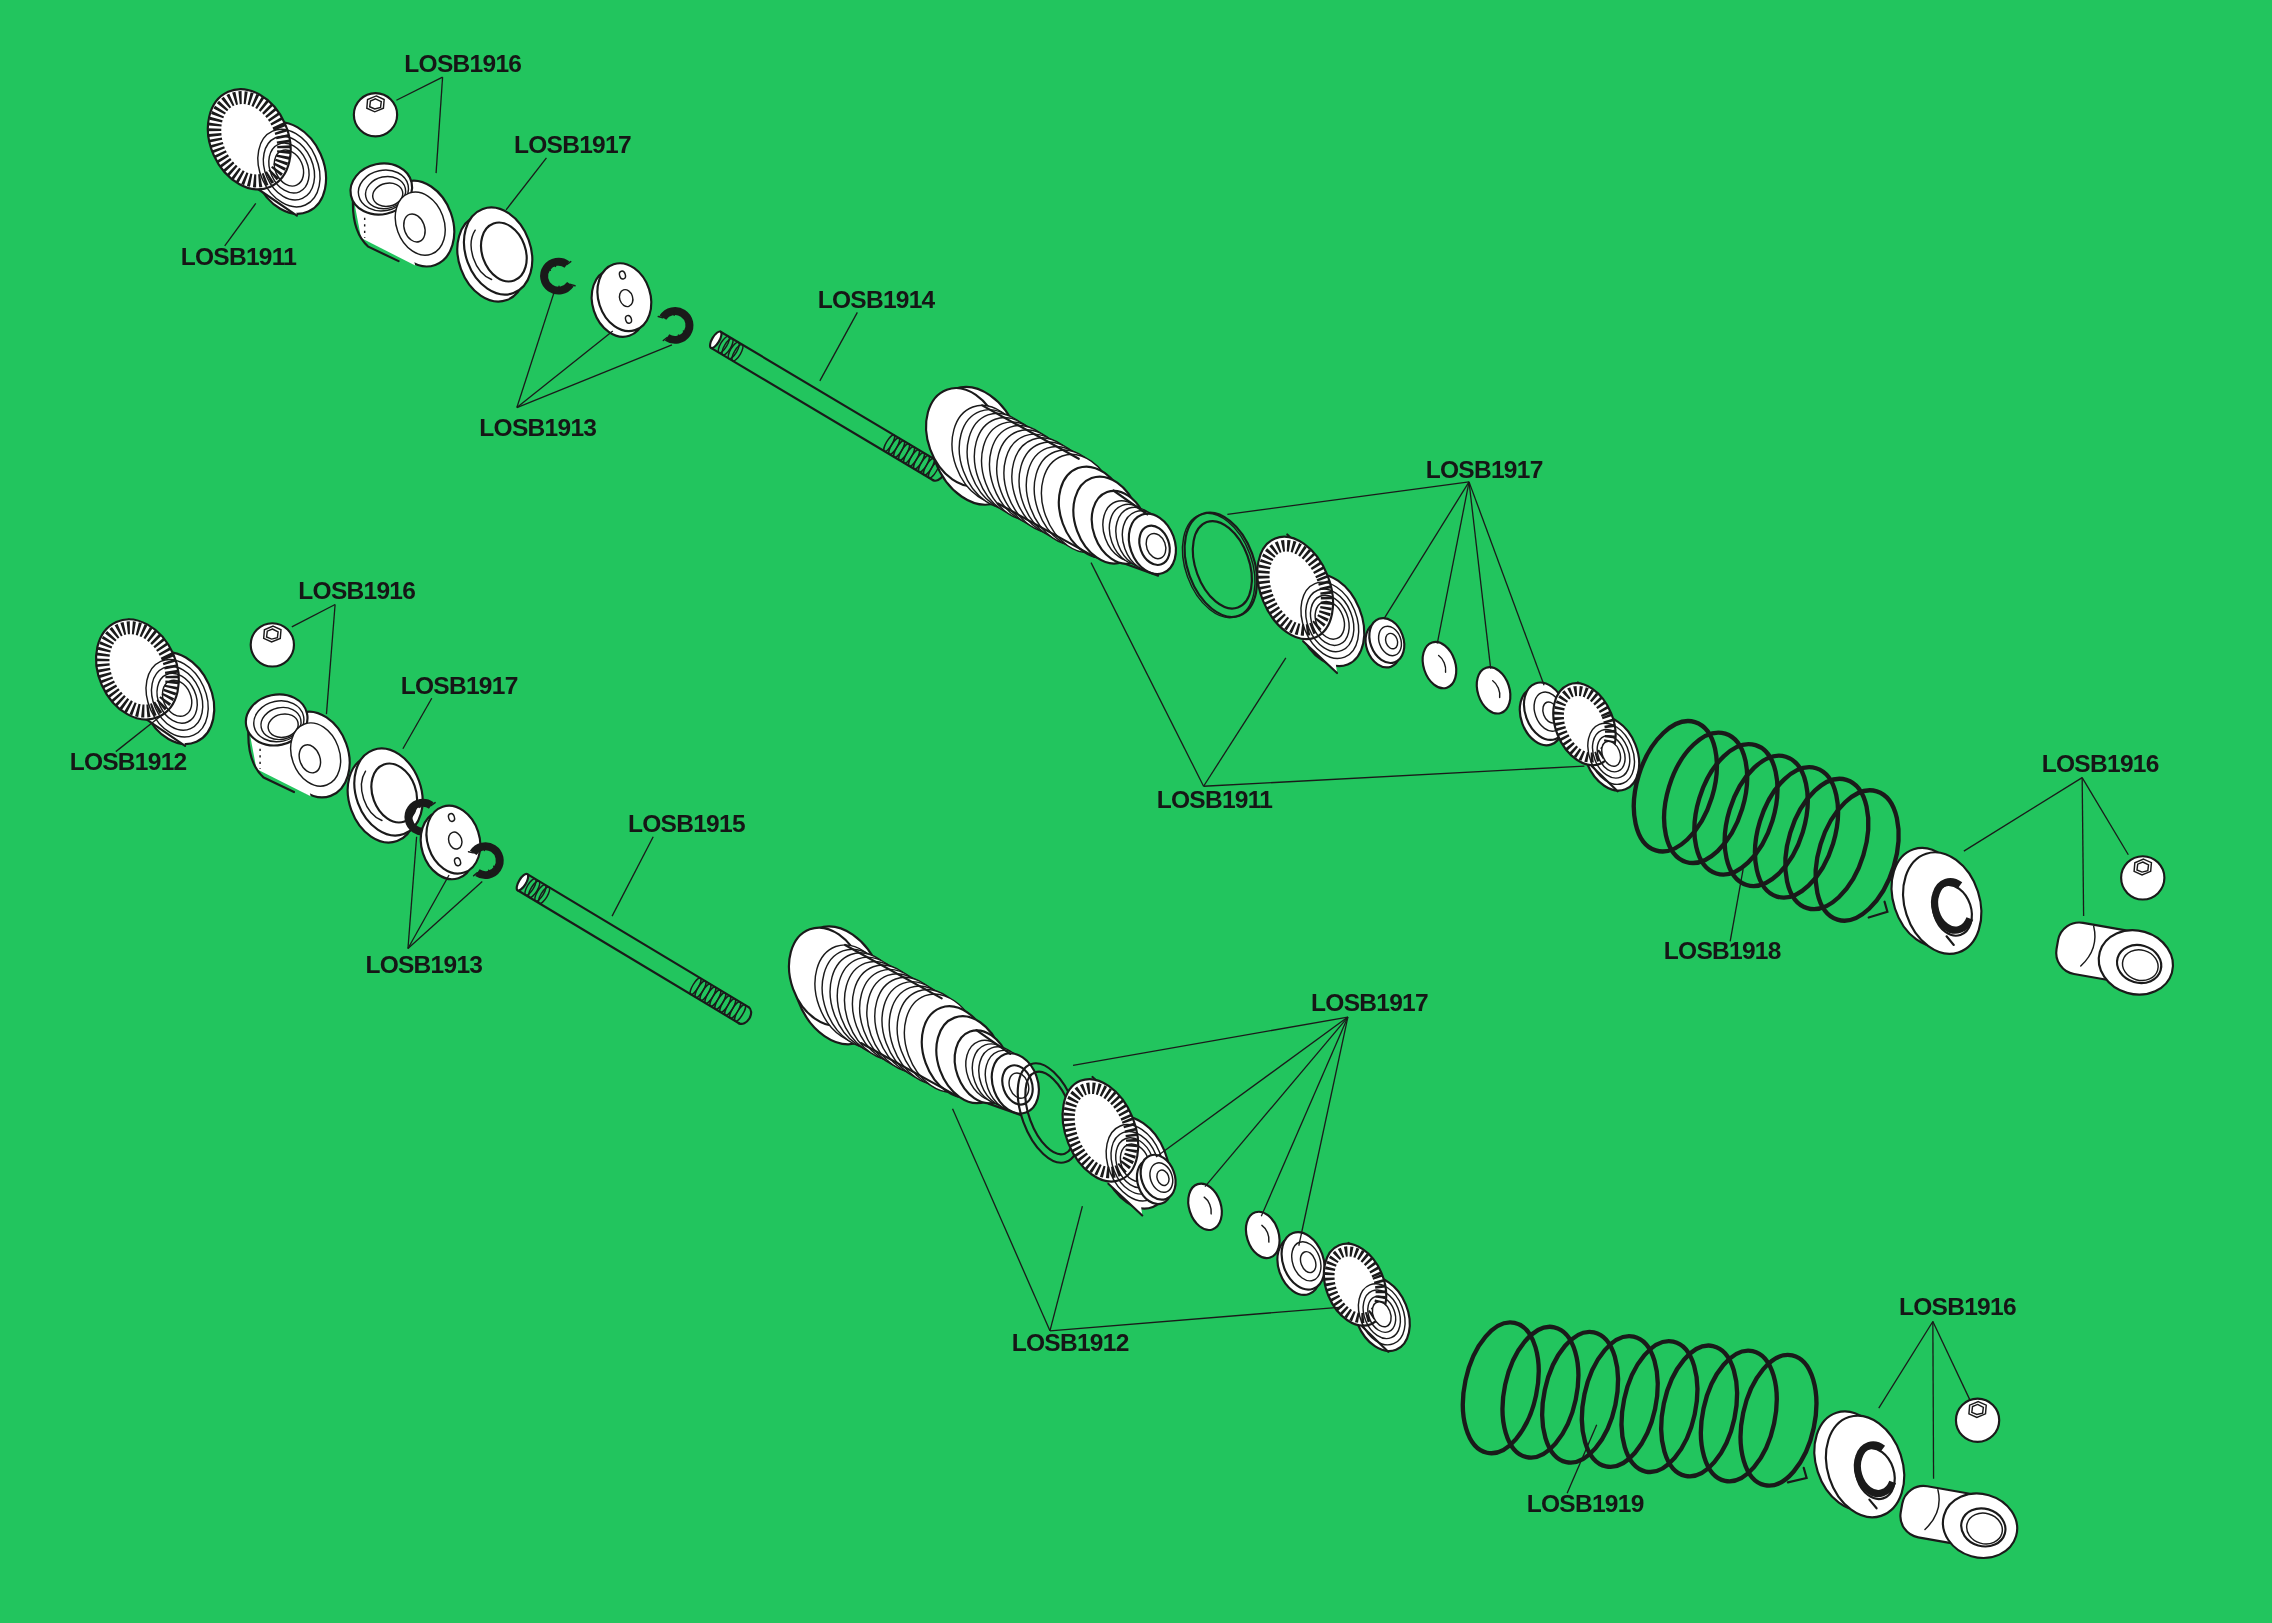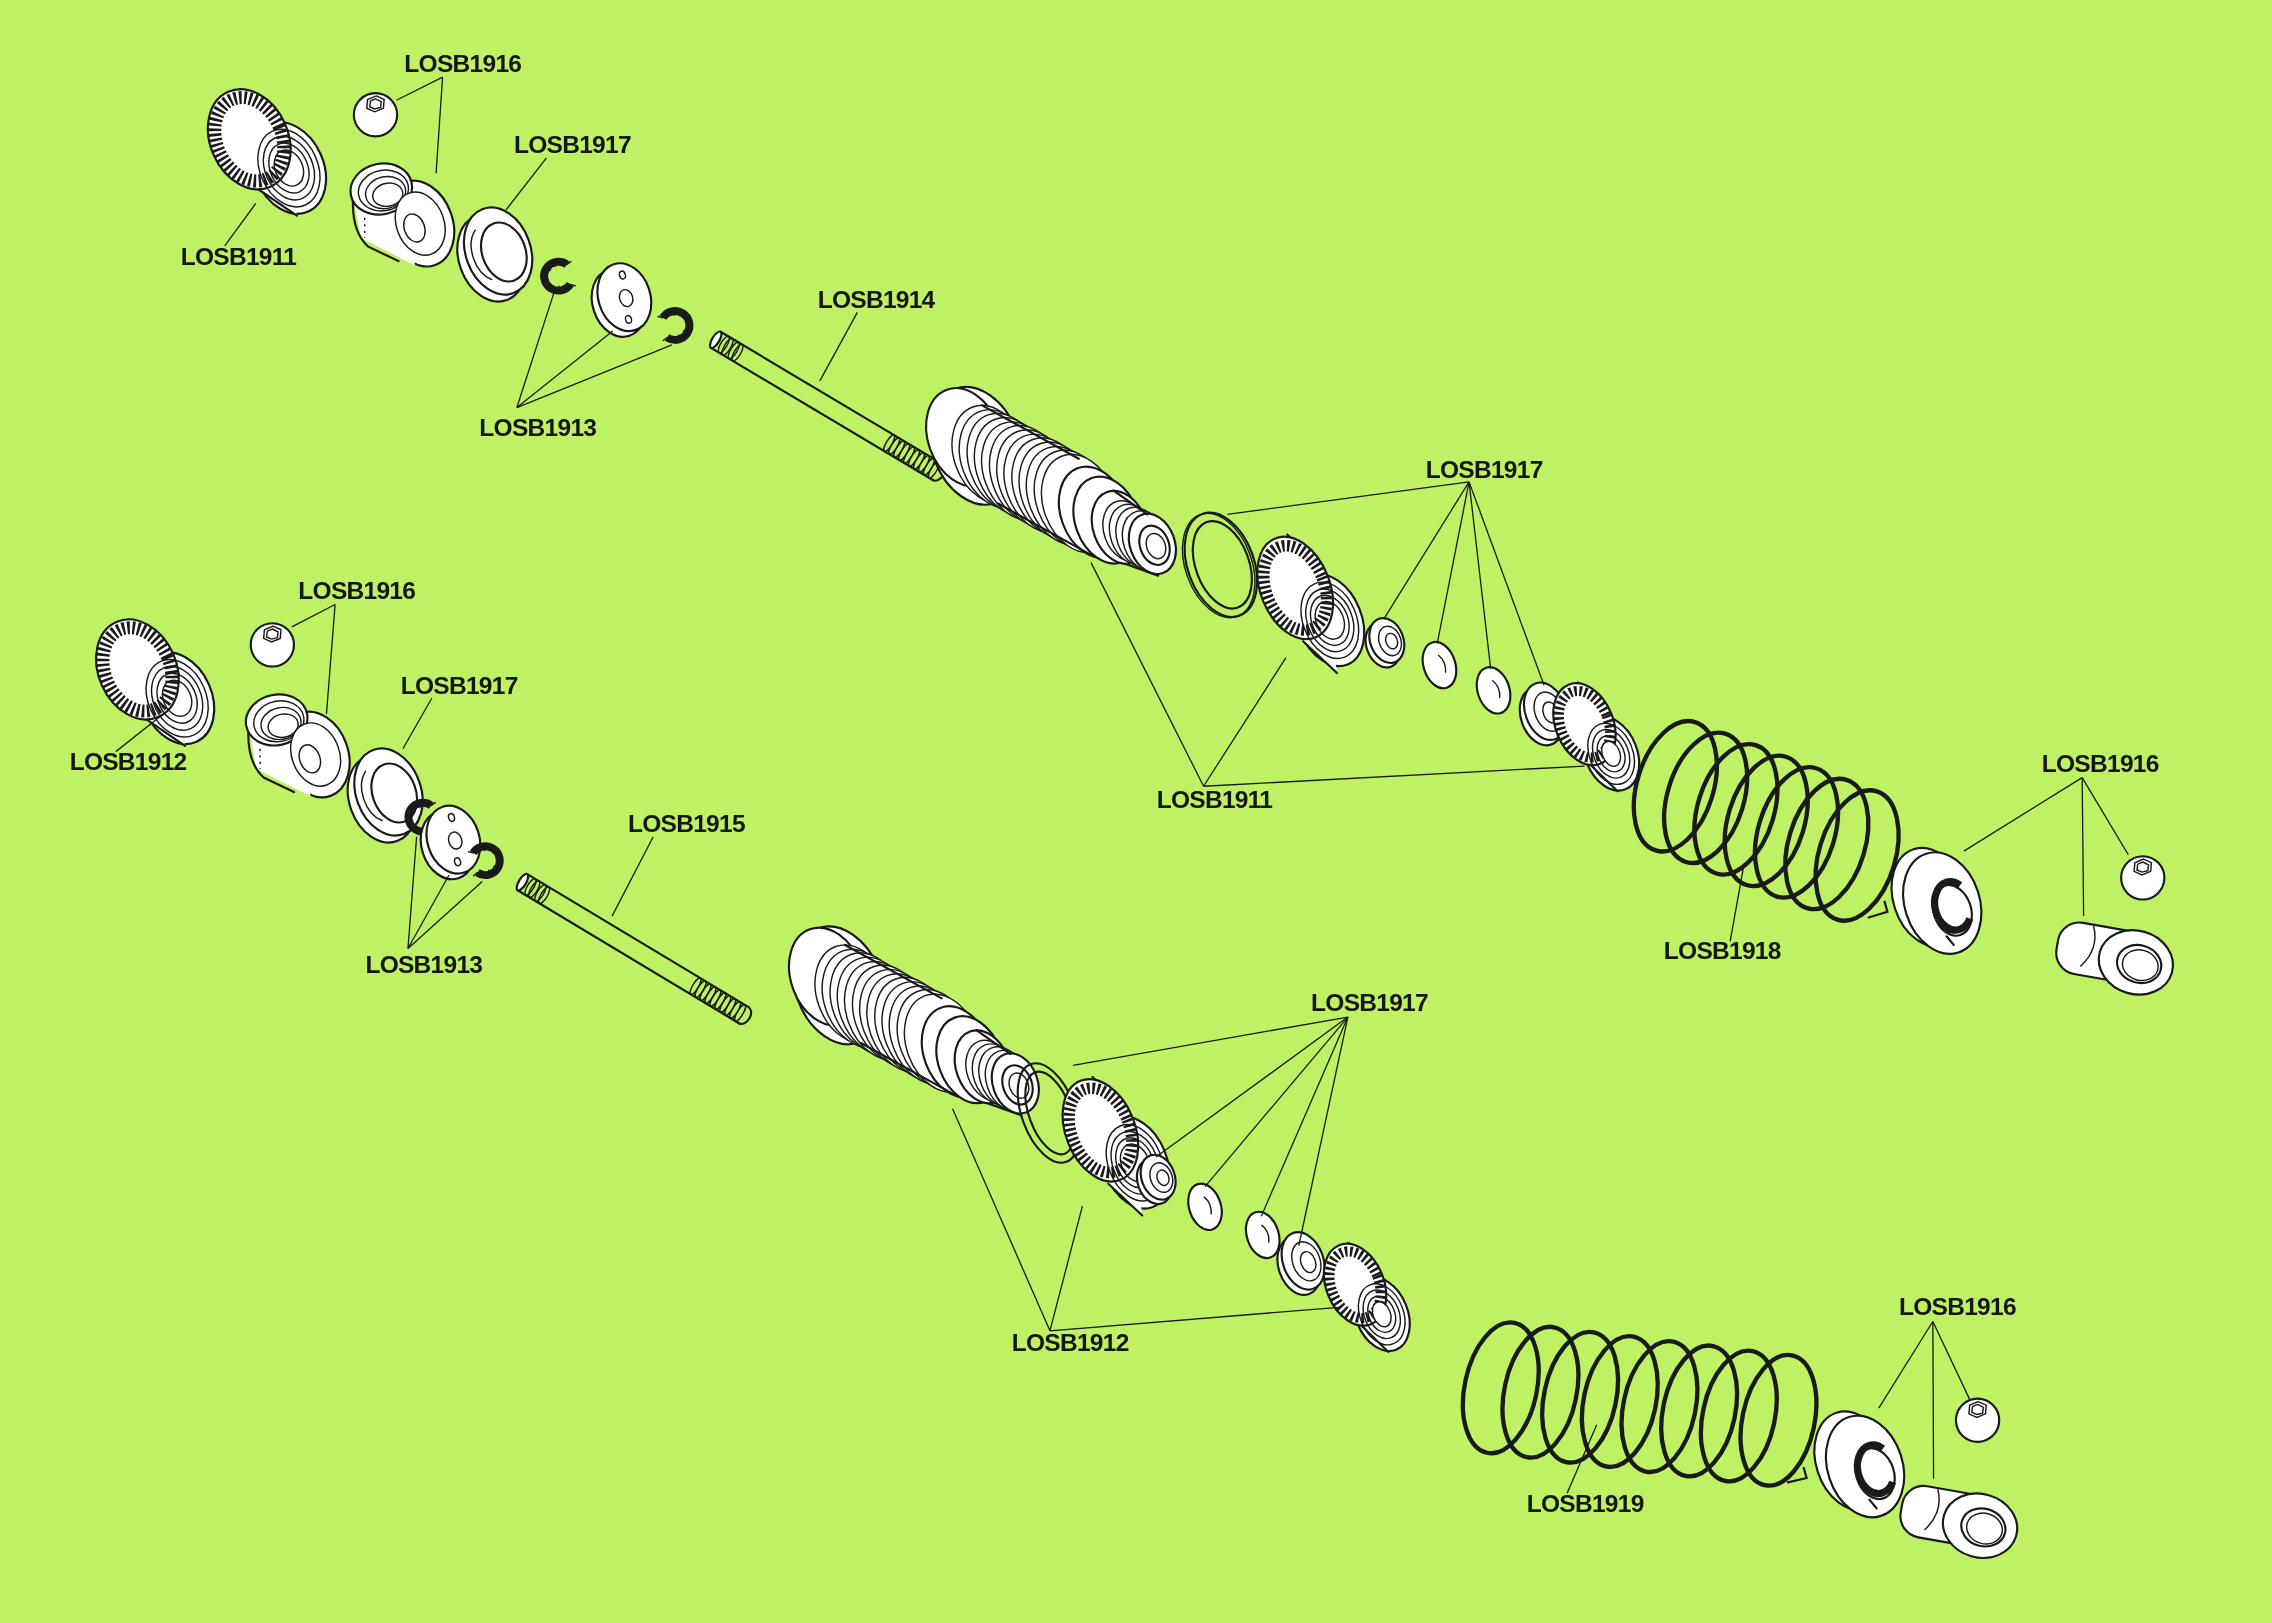--- a/index.html
+++ b/index.html
@@ -1,16 +1,16 @@
 <!DOCTYPE html>
 <html style="font-size:11.5px"><head>
 <meta charset="utf-8">
 <style>
   html,body{margin:0;padding:0;background:#ffffff;}
-  .stage{position:relative;width:2273px;height:1623px;background:#bef264;overflow:hidden;
+  .stage{position:relative;width:2273px;height:1623px;background:#22c55e;overflow:hidden;
          font-family:"Liberation Sans", sans-serif;}
   svg{position:absolute;left:0;top:0;}
   svg text{font-family:"Liberation Sans", sans-serif;font-size:34px;font-weight:600;
            letter-spacing:-1px;fill:#161616;}
   .ol{fill:#ffffff;stroke:#1a1a1a;stroke-width:3;}
   .ol2{fill:#ffffff;stroke:#1a1a1a;stroke-width:2;}
   .wire{fill:none;stroke:#1a1a1a;stroke-width:3;stroke-linecap:round;}
   .w2{fill:none;stroke:#1a1a1a;stroke-width:2;stroke-linecap:round;}
   .knurl{fill:none;stroke:#1a1a1a;stroke-dasharray:3.6 3.4;}
   .lead{stroke:#1a1a1a;stroke-width:1.8;fill:none;}

